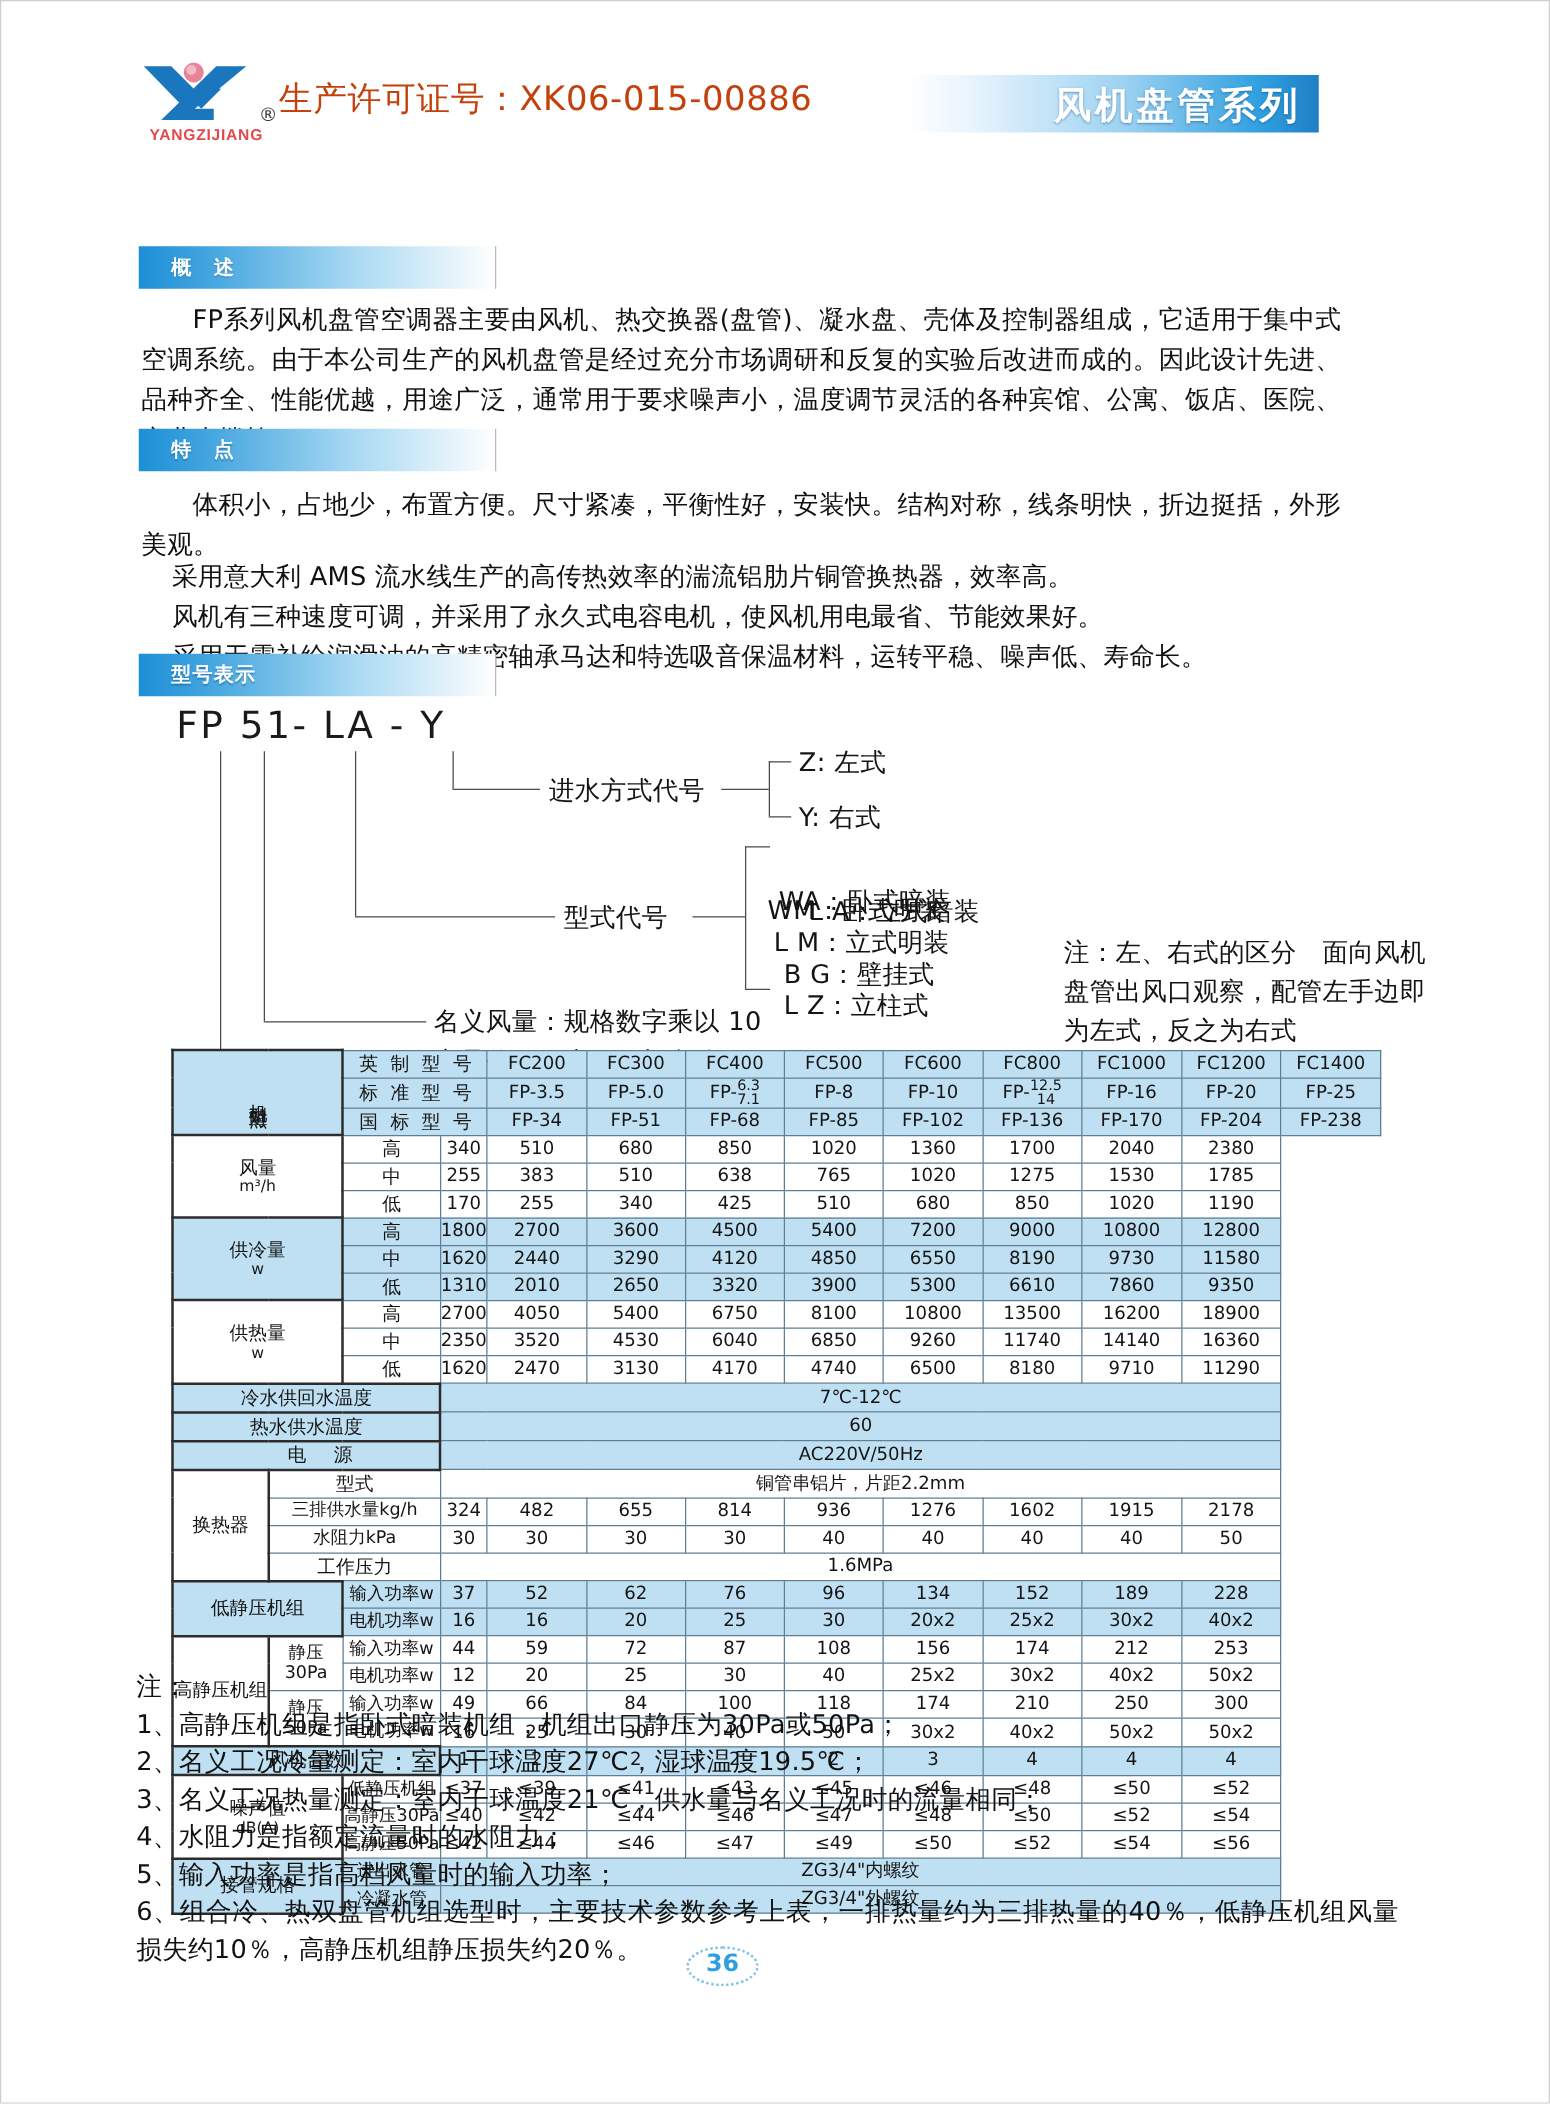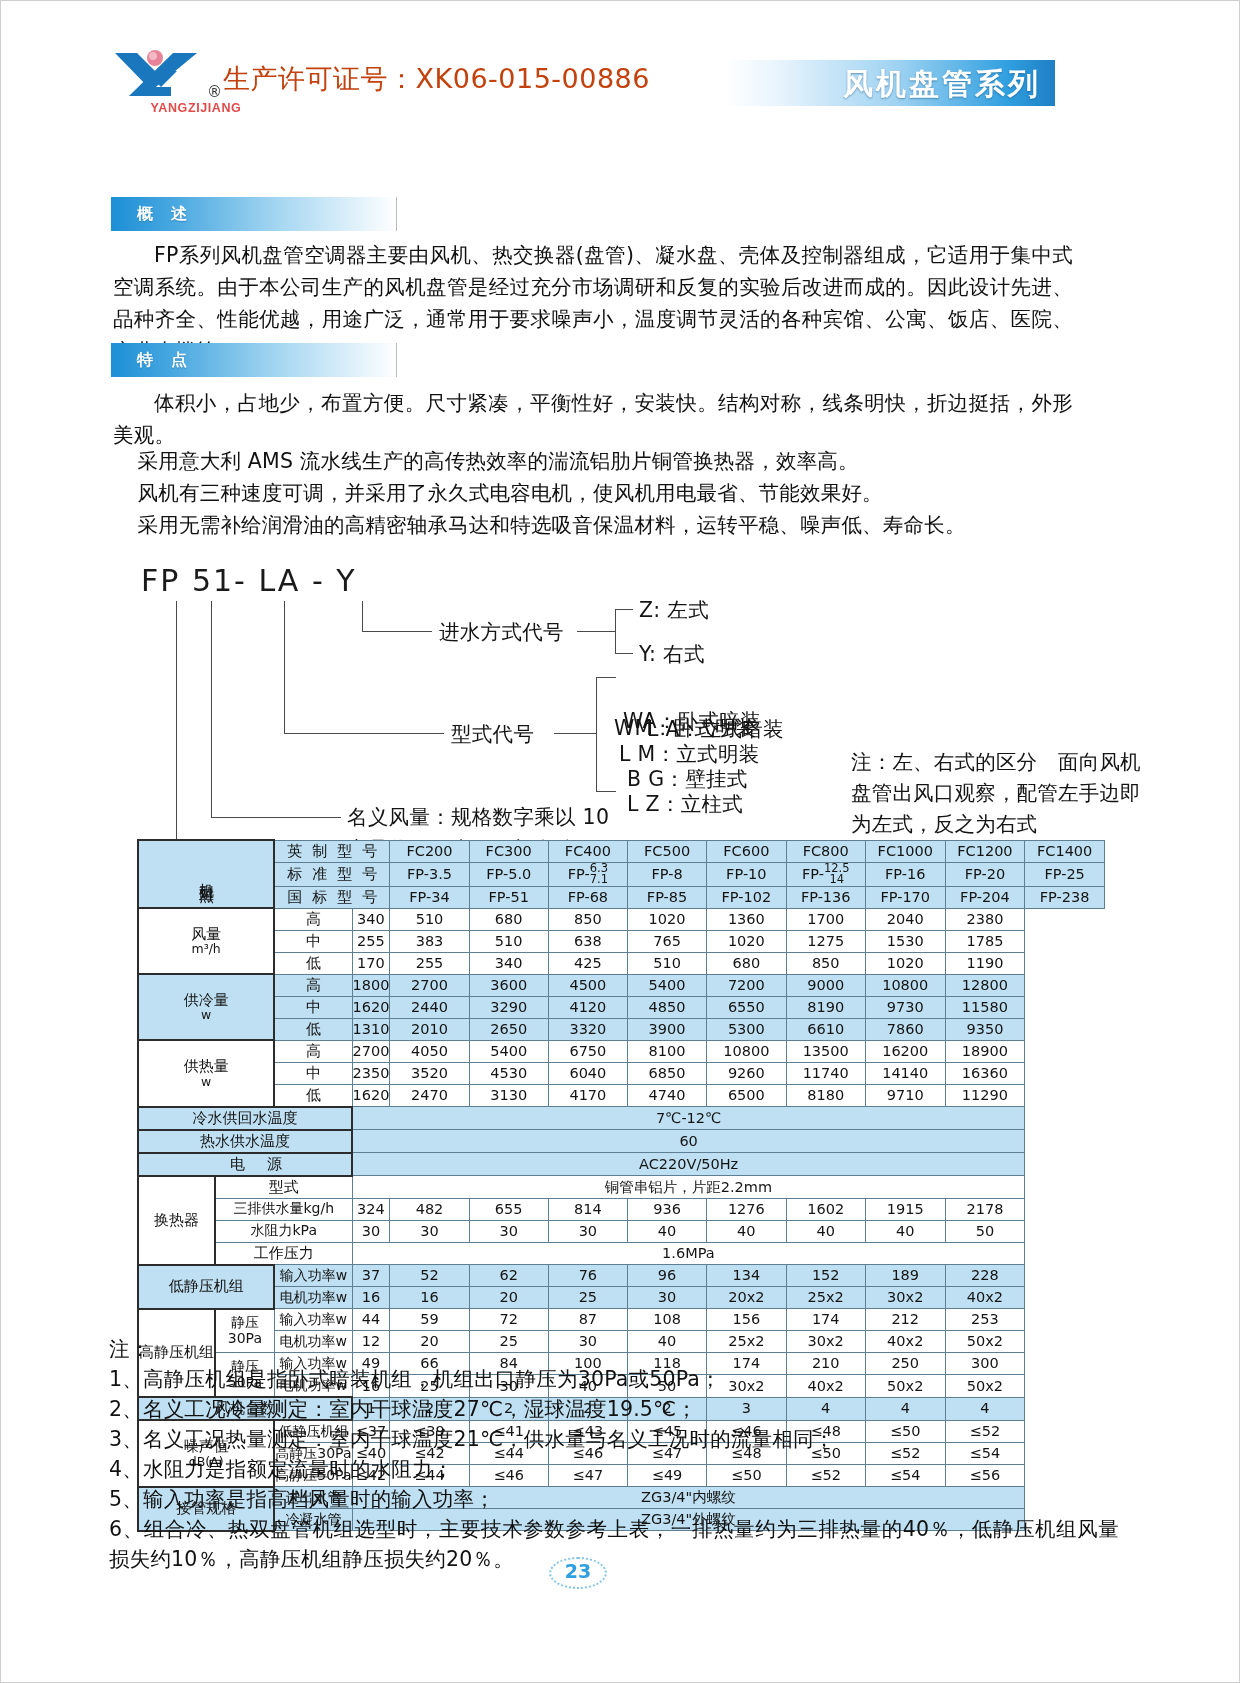--- a/index.html
+++ b/index.html
@@ -18,21 +18,21 @@
   }
 
   
   .header{position:absolute;left:0;top:46px;width:1240px;height:75px;}
   .logo-wrap{position:absolute;left:110px;top:2px;width:110px;height:72px;}
   .logo-mark{position:absolute;left:0;top:0;width:100px;height:52px;}
   .logo-reg{position:absolute;left:96px;top:34px;font-size:15px;color:#3a3a3a;}
   .logo-name{
     position:absolute;left:2px;top:52px;width:104px;
     text-align:center;font-size:12.5px;letter-spacing:.6px;
-    font-weight:bold;color:#e14a4a;font-family:"Liberation Sans",sans-serif;margin-left:31px;
+    font-weight:bold;color:#e14a4a;font-family:"Liberation Sans",sans-serif;
   }
   .license{
     position:absolute;left:222px;top:14px;
     font-size:27px;color:#c2410c;letter-spacing:.5px;white-space:nowrap;
   }
   .banner{
     position:absolute;left:724px;top:13px;width:330px;height:46px;
     background:linear-gradient(to right,#ffffff 0%,#e8f4fd 16%,#9fd3f2 52%,#2f9fe0 86%,#1f7fc4 100%);
   }
   .banner-text{
@@ -167,20 +167,24 @@
 
   <div class="sect" id="sect-td">
     <div class="sect-line"></div>
     <span>特　点</span>
   </div>
   <div class="para" id="p-td1">体积小，占地少，布置方便。尺寸紧凑，平衡性好，安装快。结构对称，线条明快，折边挺括，外形美观。</div>
   <div class="para" id="p-td2">采用意大利 AMS 流水线生产的高传热效率的湍流铝肋片铜管换热器，效率高。</div>
   <div class="para" id="p-td3">风机有三种速度可调，并采用了永久式电容电机，使风机用电最省、节能效果好。</div>
   <div class="para" id="p-td4">采用无需补给润滑油的高精密轴承马达和特选吸音保温材料，运转平稳、噪声低、寿命长。</div>
 
+  <div class="sect" id="sect-xh">
+    <div class="sect-line"></div>
+    <span>型号表示</span>
+  </div>
 
   <div class="diagram">
     <div class="code-line">FP 51- LA - Y</div>
 
     <div class="vline" style="left:65px;top:38px;height:248px;"></div>
     <div class="vline" style="left:100px;top:38px;height:216px;"></div>
     <div class="vline" style="left:173px;top:38px;height:132px;"></div>
     <div class="vline" style="left:251px;top:38px;height:30px;"></div>
 
     <div class="hline" style="left:251px;top:68px;width:70px;"></div>
@@ -599,16 +603,16 @@
     <div class="nt">1、高静压机组是指卧式暗装机组，机组出口静压为30Pa或50Pa；</div>
     <div class="nt">2、名义工况冷量测定：室内干球温度27℃，湿球温度19.5℃；</div>
     <div class="nt">3、名义工况热量测定：室内干球温度21℃，供水量与名义工况时的流量相同；</div>
     <div class="nt">4、水阻力是指额定流量时的水阻力；</div>
     <div class="nt">5、输入功率是指高档风量时的输入功率；</div>
     <div class="nt">6、组合冷、热双盘管机组选型时，主要技术参数参考上表，一排热量约为三排热量的40％，低静压机组风量损失约10％，高静压机组静压损失约20％。</div>
   </div>
 
   <div class="pageno">
     <div class="pageno-circ"></div>
-    <span>23</span>
+    <span>36</span>
   </div>
 
 </div>
 
 </body></html>

